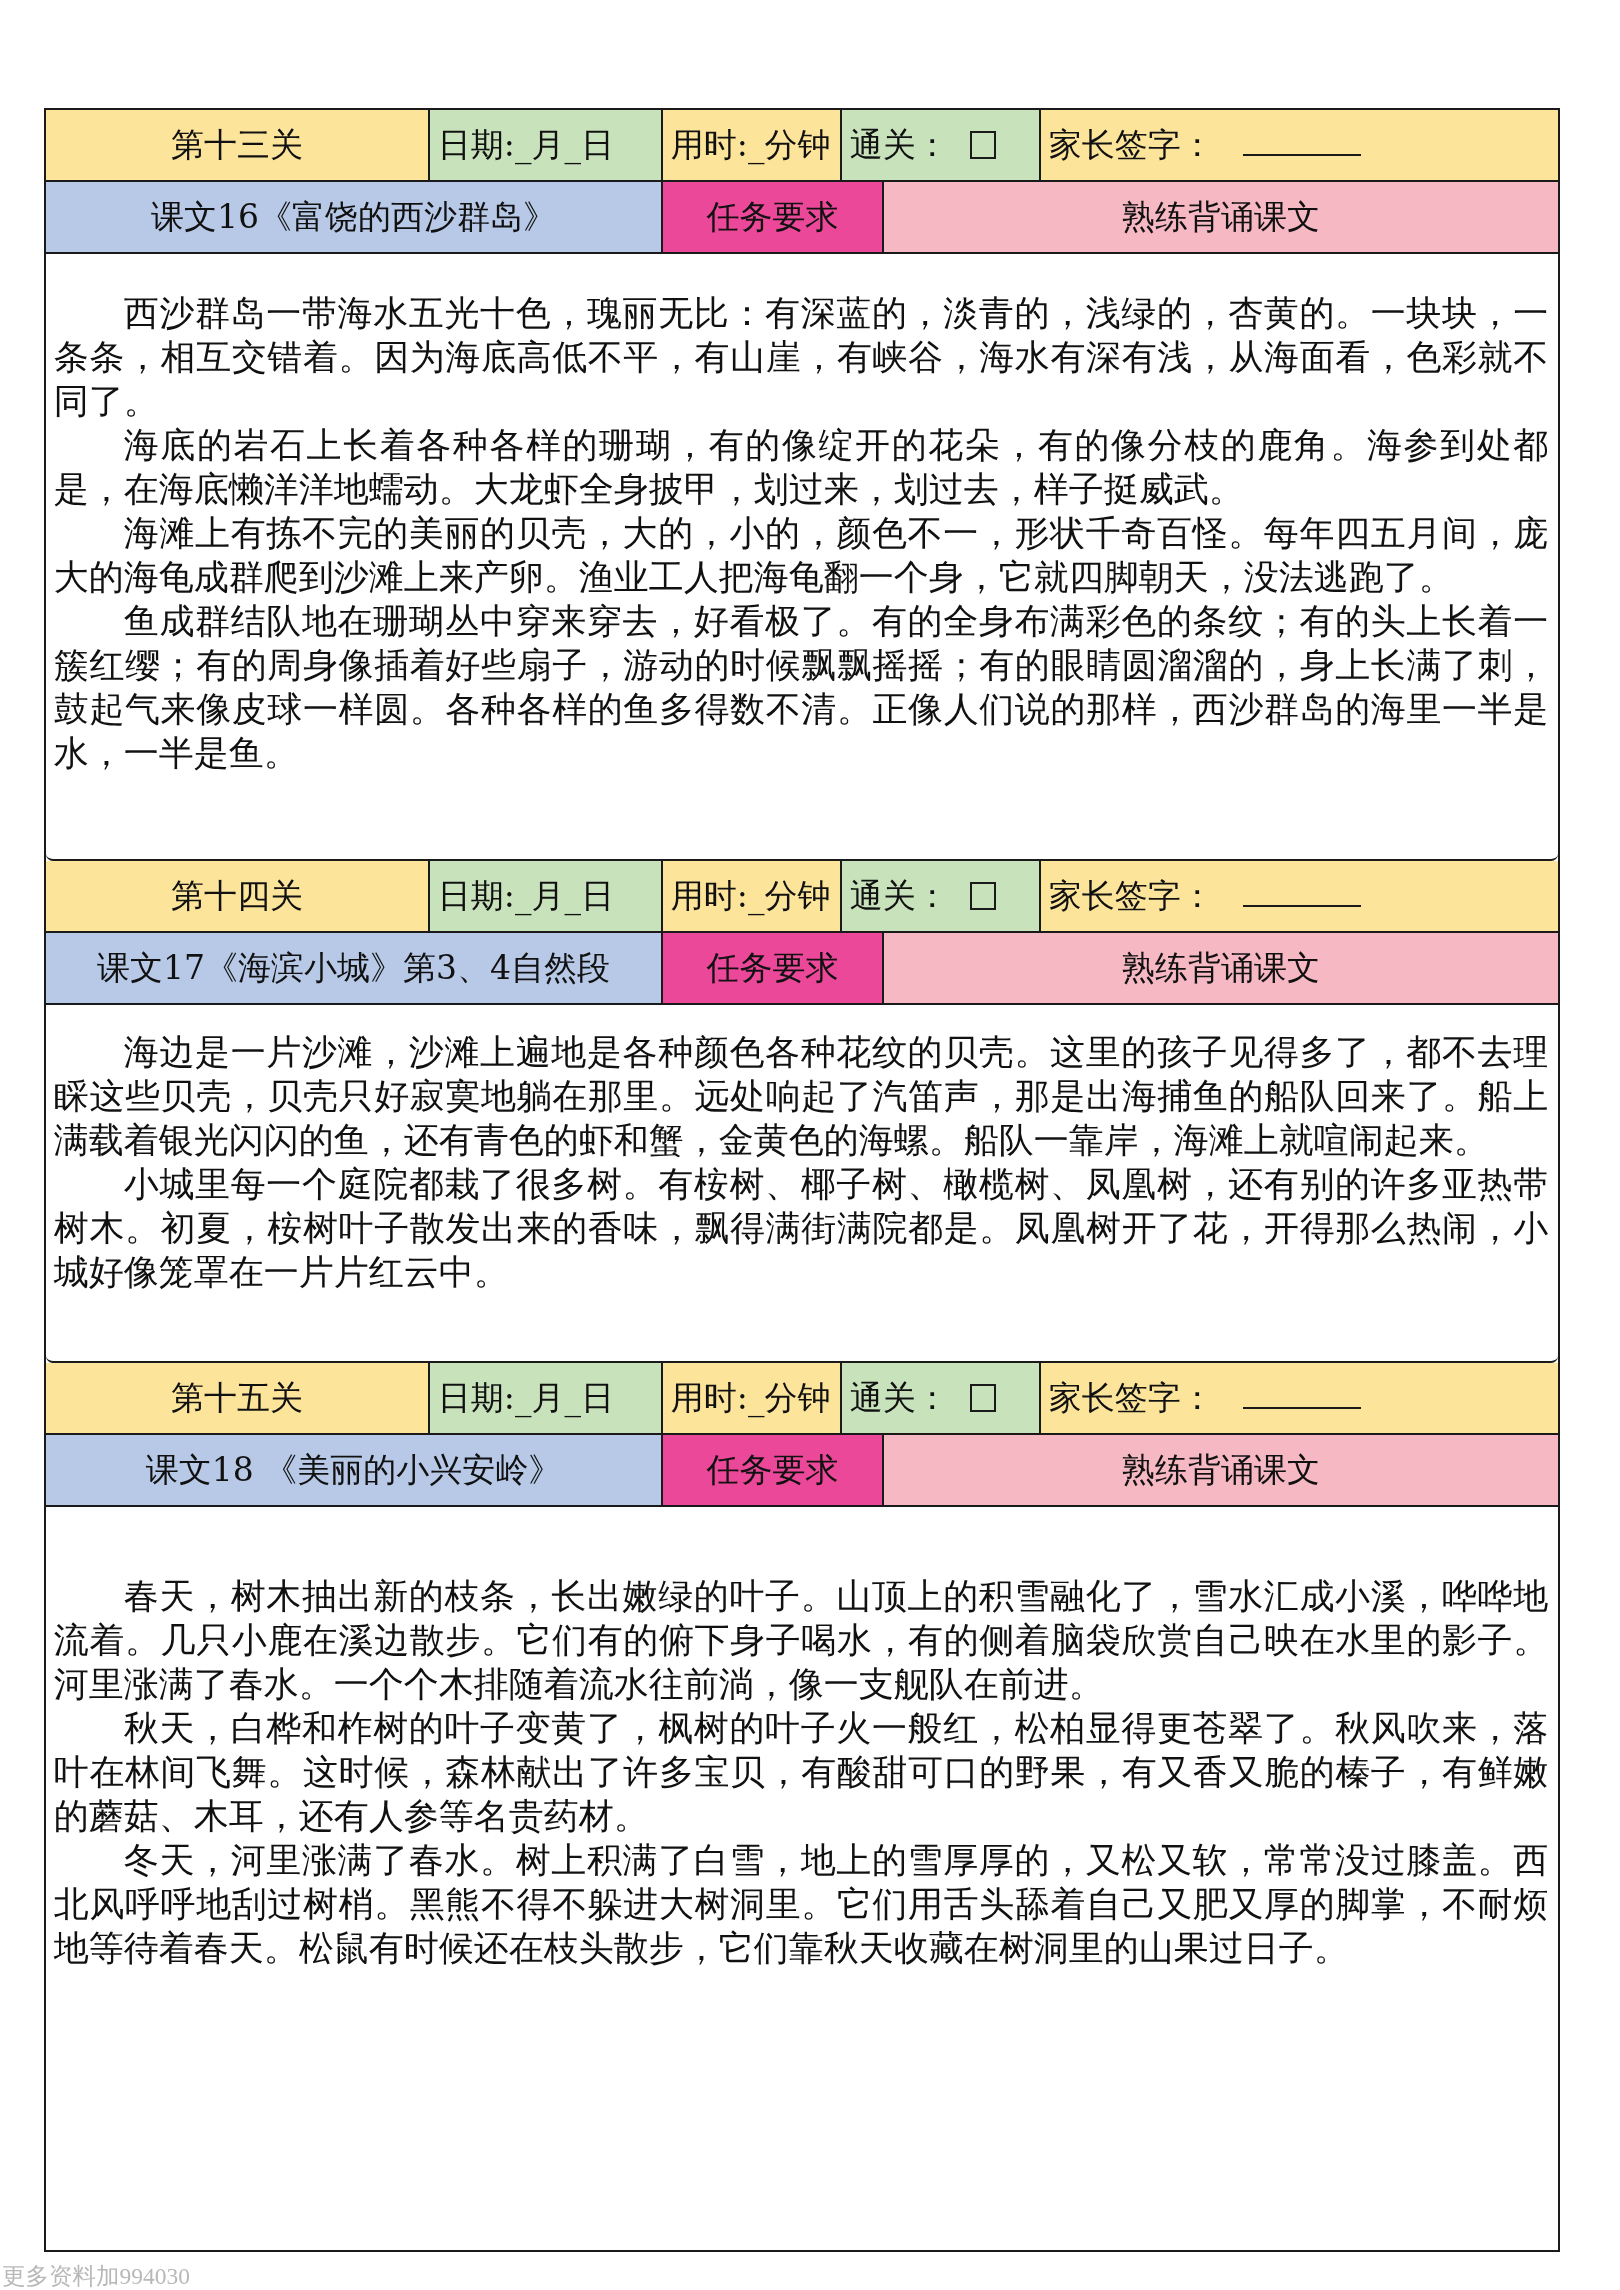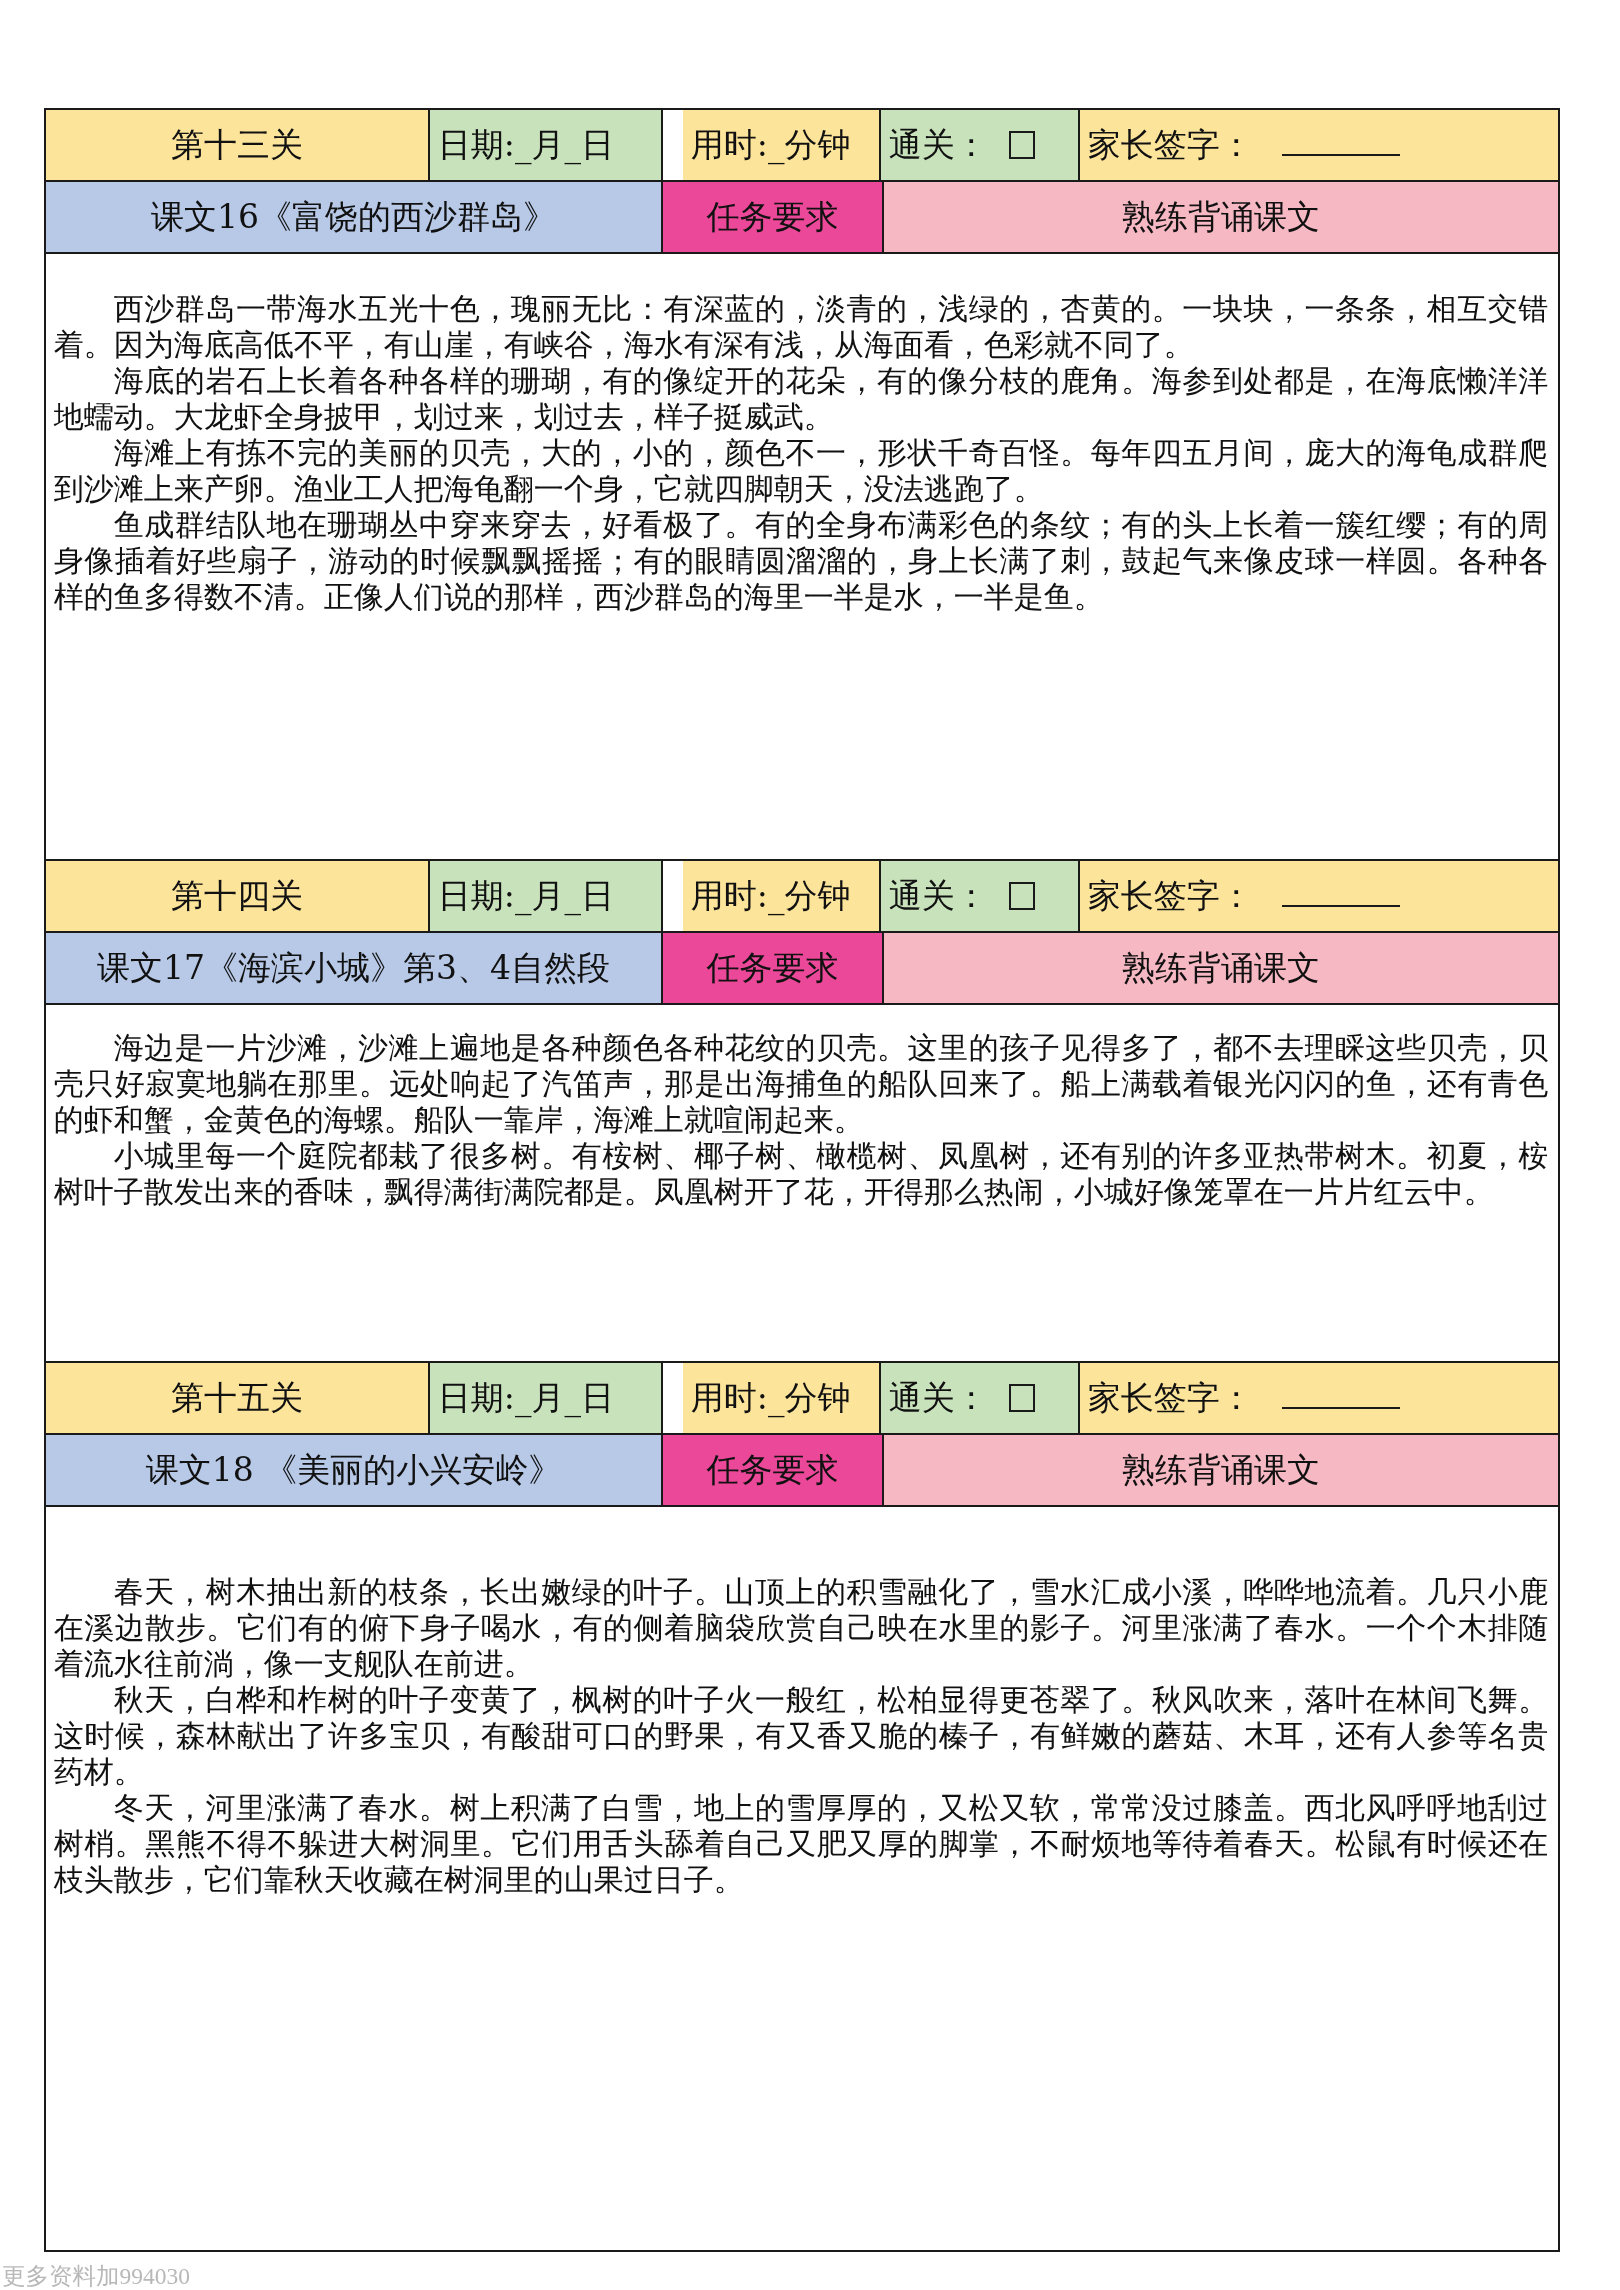--- a/index.html
+++ b/index.html
@@ -9,34 +9,34 @@
   .section { width: 100%; }
   .row { display: flex; width: 100%; border-bottom: 2.9px solid #1a1a1a; }
   .row.r1 { height: 72px; }
   .row.r2 { height: 72px; }
   .cell { display: flex; align-items: center; border-right: 2.9px solid #1a1a1a; font-size: 33px; white-space: nowrap; overflow: hidden; }
   .cell:last-child { border-right: none; }
   .center { justify-content: center; }
   .left { justify-content: flex-start; padding-left: 7.8px; }
   .c-level { width: 384px; }
   .c-date  { width: 233px; }
-  .c-time  { width: 198px; margin-left: 20px; }
+  .c-time  { width: 179px; }
   .c-pass  { width: 199px; }
   .c-sign  { flex: 1; }
   .c-lesson { width: 617px; }
   .c-task   { width: 221px; }
   .c-req    { flex: 1; }
   .yellow { background: #fde49b; }
   .green  { background: #c8e2bb; }
   .blue   { background: #b7c9e7; }
   .cyan   { background: #ec4899; }
   .pink   { background: #f6b8c3; }
   .checkbox { display: inline-block; width: 25.5px; height: 27.4px; border: 2.9px solid #1a1a1a; margin-left: 21.6px; }
   .sign-line { display: inline-block; width: 118px; border-bottom: 2.9px solid #1a1a1a; margin-left: 29px; height: 21.6px; }
-  .content { border-bottom: 2.9px solid #1a1a1a; padding: 0 9.8px 0 7.8px; font-size: 30px; line-height: 36px; text-align: justify; }
+  .content { border-bottom: 2.9px solid #1a1a1a; padding: 0 9.8px 0 7.8px; font-size: 35px; line-height: 44px; text-align: justify; border-radius: 7px; }
   .section:last-child .content { border-bottom: none; }
   .content p { text-indent: 2em; }
   .content.s13 { height: 607px; padding-top: 37px; }
   .content.s14 { height: 358px; padding-top: 24.5px; }
   .content.s15 { height: 743px; padding-top: 67px; }
   .watermark { position: absolute; left: 2px; top: 2260px; font-size: 23.5px; color: #b8b8b8; font-family: "Liberation Serif", serif; }
 </style>
 </head>
 <body>
 

